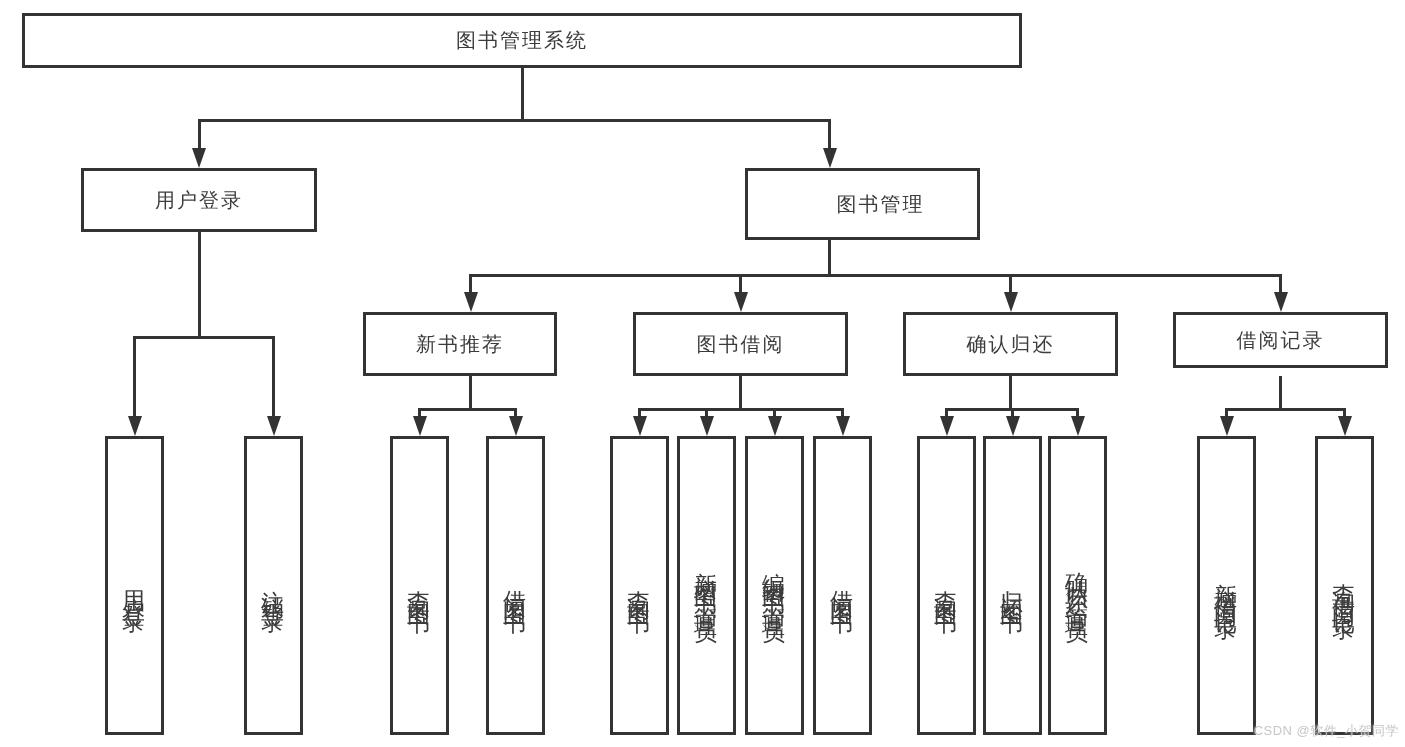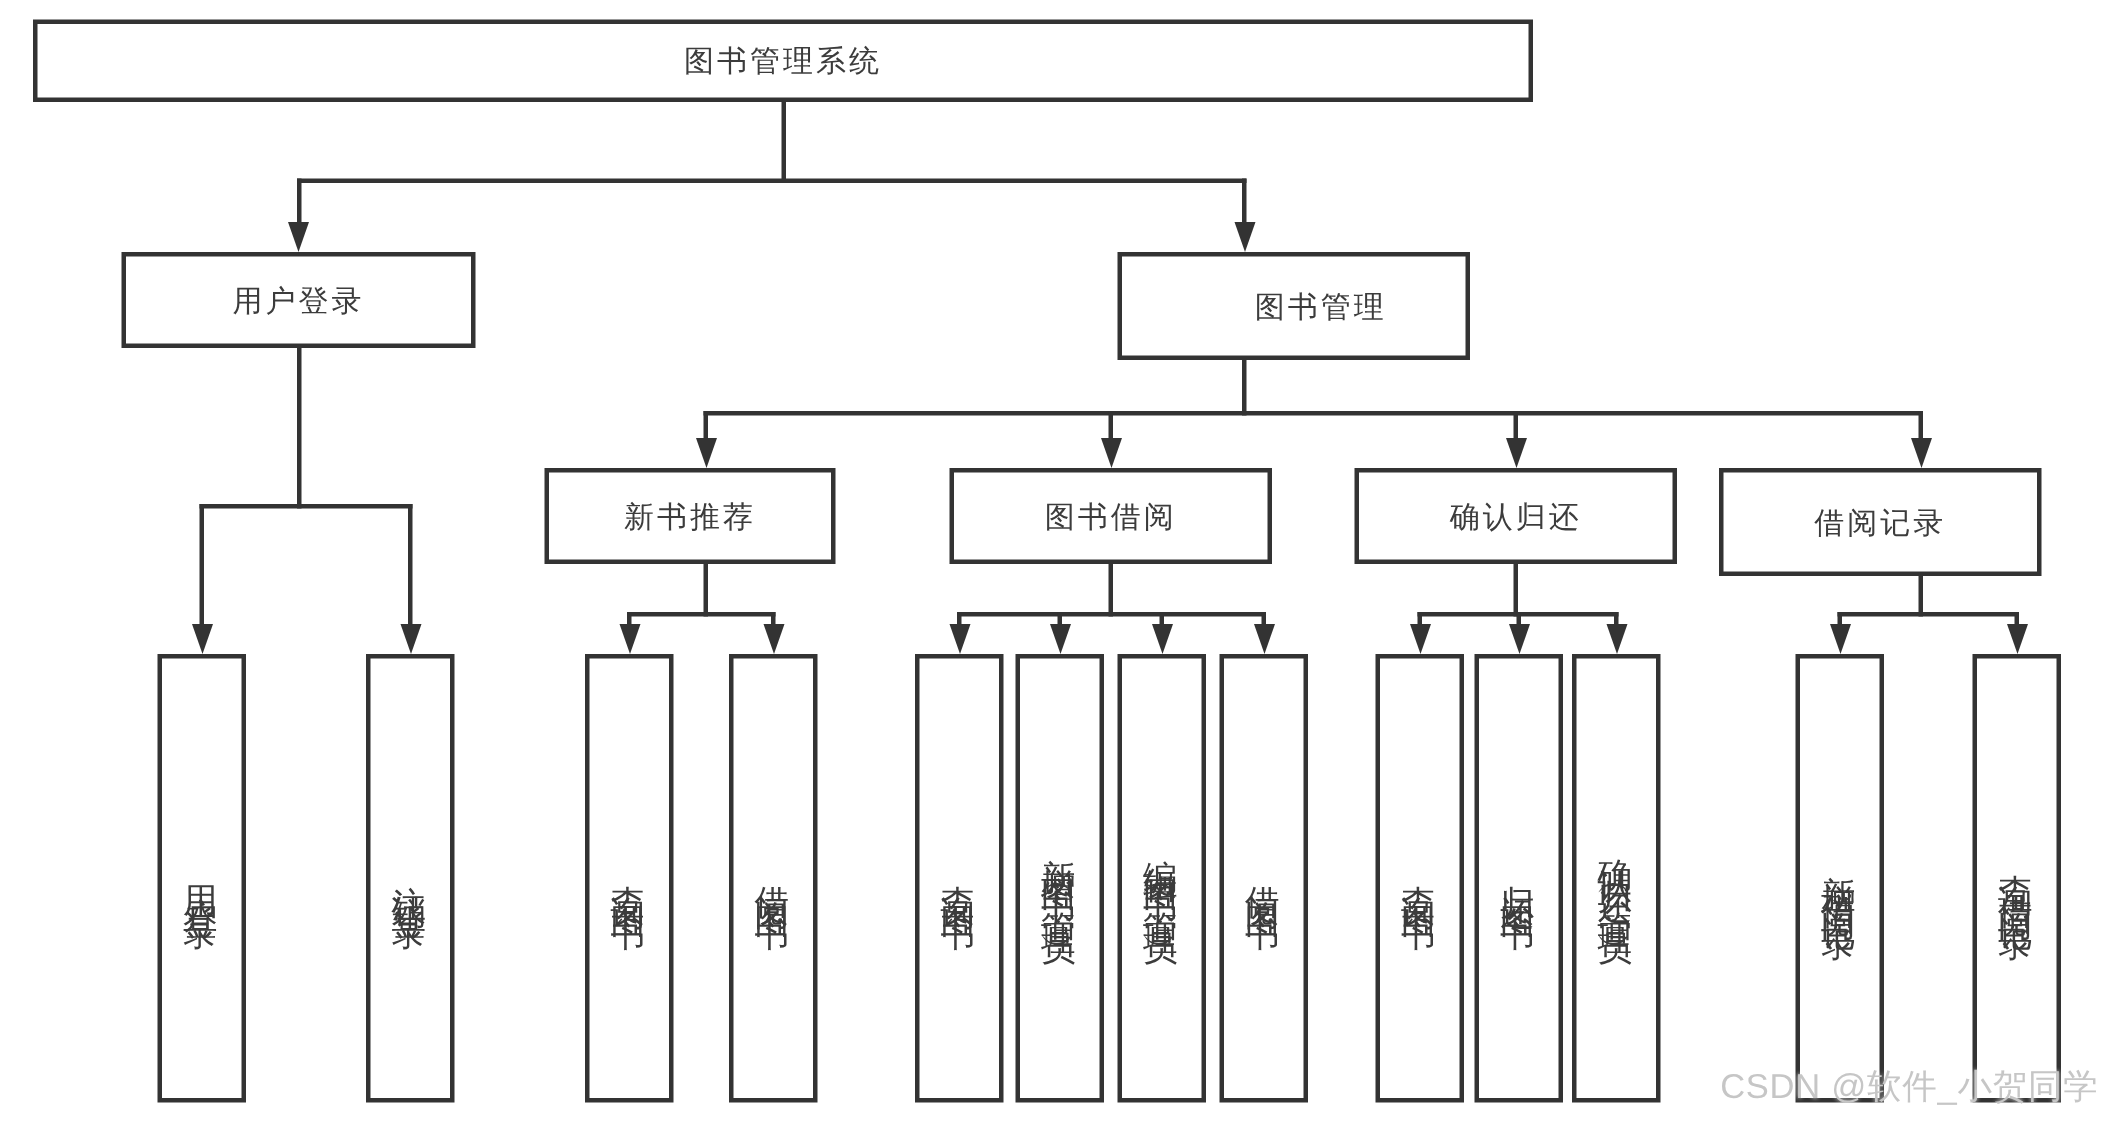--- a/index.html
+++ b/index.html
@@ -42,21 +42,21 @@
   .arrowhead{
     position:absolute;
     width:0;height:0;
     border-left:7px solid transparent;
     border-right:7px solid transparent;
     border-top:20px solid var(--line);
   }
   #watermark{
     position:absolute;
     right:6px;bottom:7px;
-    font-size:23px;
+    font-size:13px;
     color:var(--watermark);
     letter-spacing:0.5px;
     white-space:nowrap;
     z-index:10;
     text-shadow:0 0 3px rgba(255,255,255,0.9);
   }
 </style>
 </head>
 <body>
 
@@ -127,21 +127,21 @@
       </div>
       <div class="node horizontal" style="left: 363px; top: 312px; width: 194px; height: 64px;">
         <span>新书推荐</span>
       </div>
       <div class="node horizontal" style="left: 633px; top: 312px; width: 215px; height: 64px;">
         <span>图书借阅</span>
       </div>
       <div class="node horizontal" style="left: 903px; top: 312px; width: 215px; height: 64px;">
         <span>确认归还</span>
       </div>
-      <div class="node horizontal" style="left: 1146px; top: 312px; width: 215px; height: 72px;">
+      <div class="node horizontal" style="left: 1173px; top: 312px; width: 215px; height: 56px;">
         <span>借阅记录</span>
       </div>
       <div class="node vertical" style="left: 105px; top: 436px; width: 59px; height: 299px;">
         <span>用户登录</span>
       </div>
       <div class="node vertical" style="left: 244px; top: 436px; width: 59px; height: 299px;">
         <span>注销登录</span>
       </div>
       <div class="node vertical" style="left: 390px; top: 436px; width: 59px; height: 299px;">
         <span>查询图书</span>

